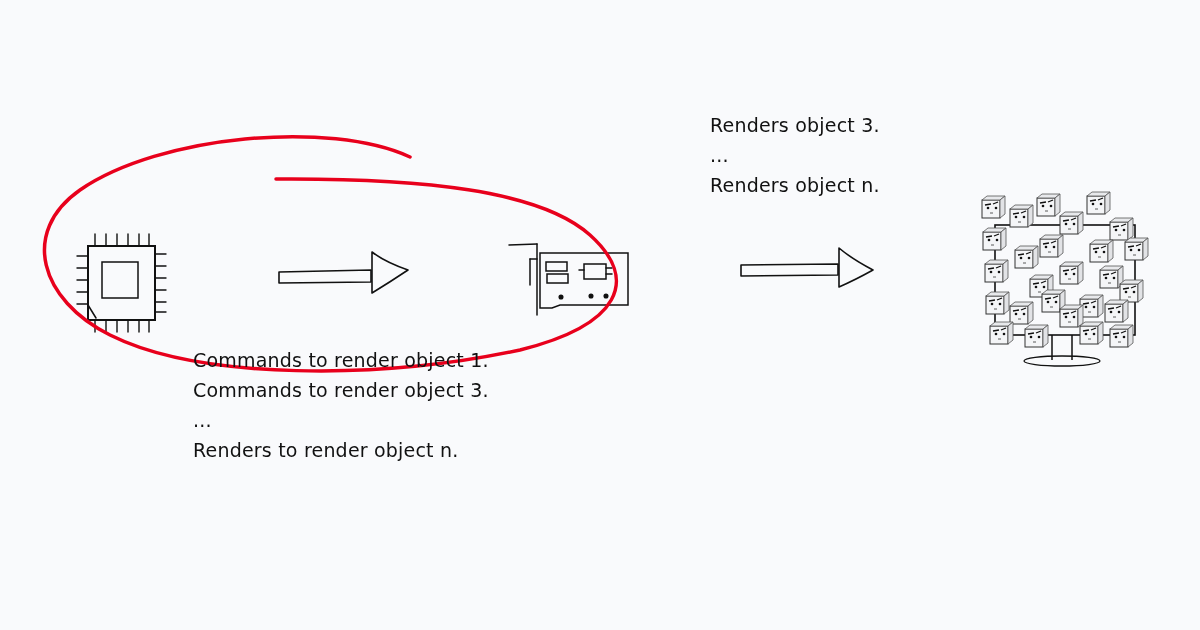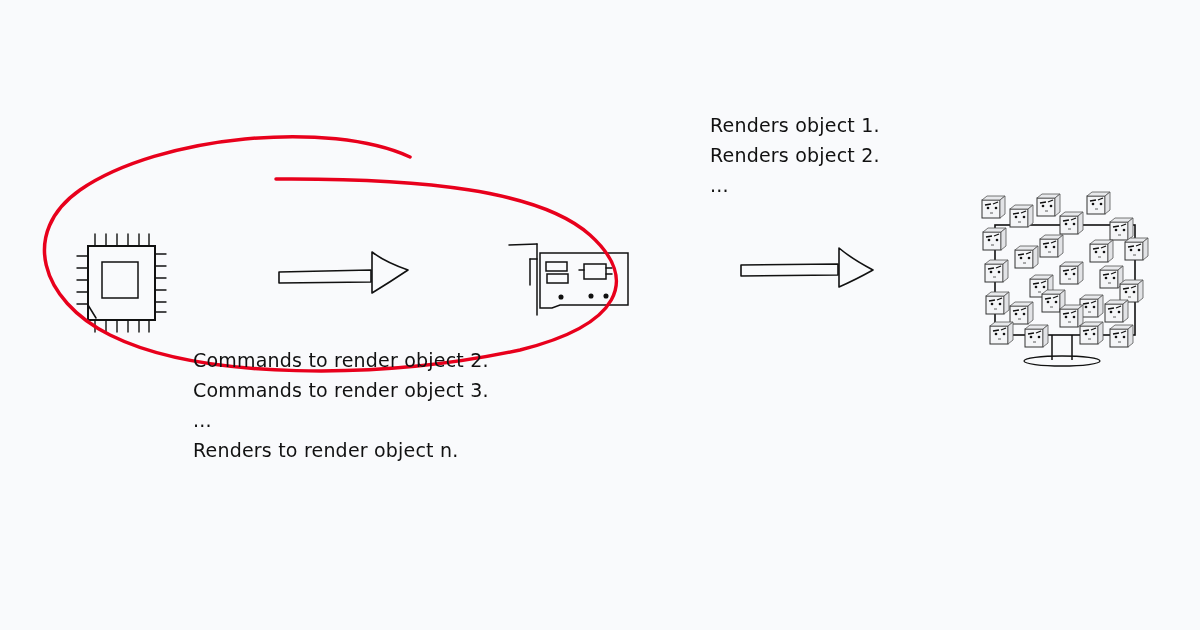--- a/index.html
+++ b/index.html
@@ -108,23 +108,23 @@
     <use href="#cube" x="1060" y="305"></use>
     <use href="#cube" x="1105" y="300"></use>
     <use href="#cube" x="990" y="322"></use>
     <use href="#cube" x="1025" y="325"></use>
     <use href="#cube" x="1080" y="322"></use>
     <use href="#cube" x="1110" y="325"></use>
   </g>
 </svg>
 
 <div id="cmd-text" class="text-block">
-  <div>Commands to render object 2.</div>
+  <div>Commands to render object 1.</div>
   <div>Commands to render object 3.</div>
   <div>...</div>
   <div>Renders to render object n.</div>
 </div>
 
 <div id="render-text" class="text-block">
-  <div>Renders object 1.</div>
-  <div>Renders object 2.</div>
+  <div>Renders object 3.</div>
   <div>...</div>
+  <div>Renders object n.</div>
 </div>
 
 </body></html>

